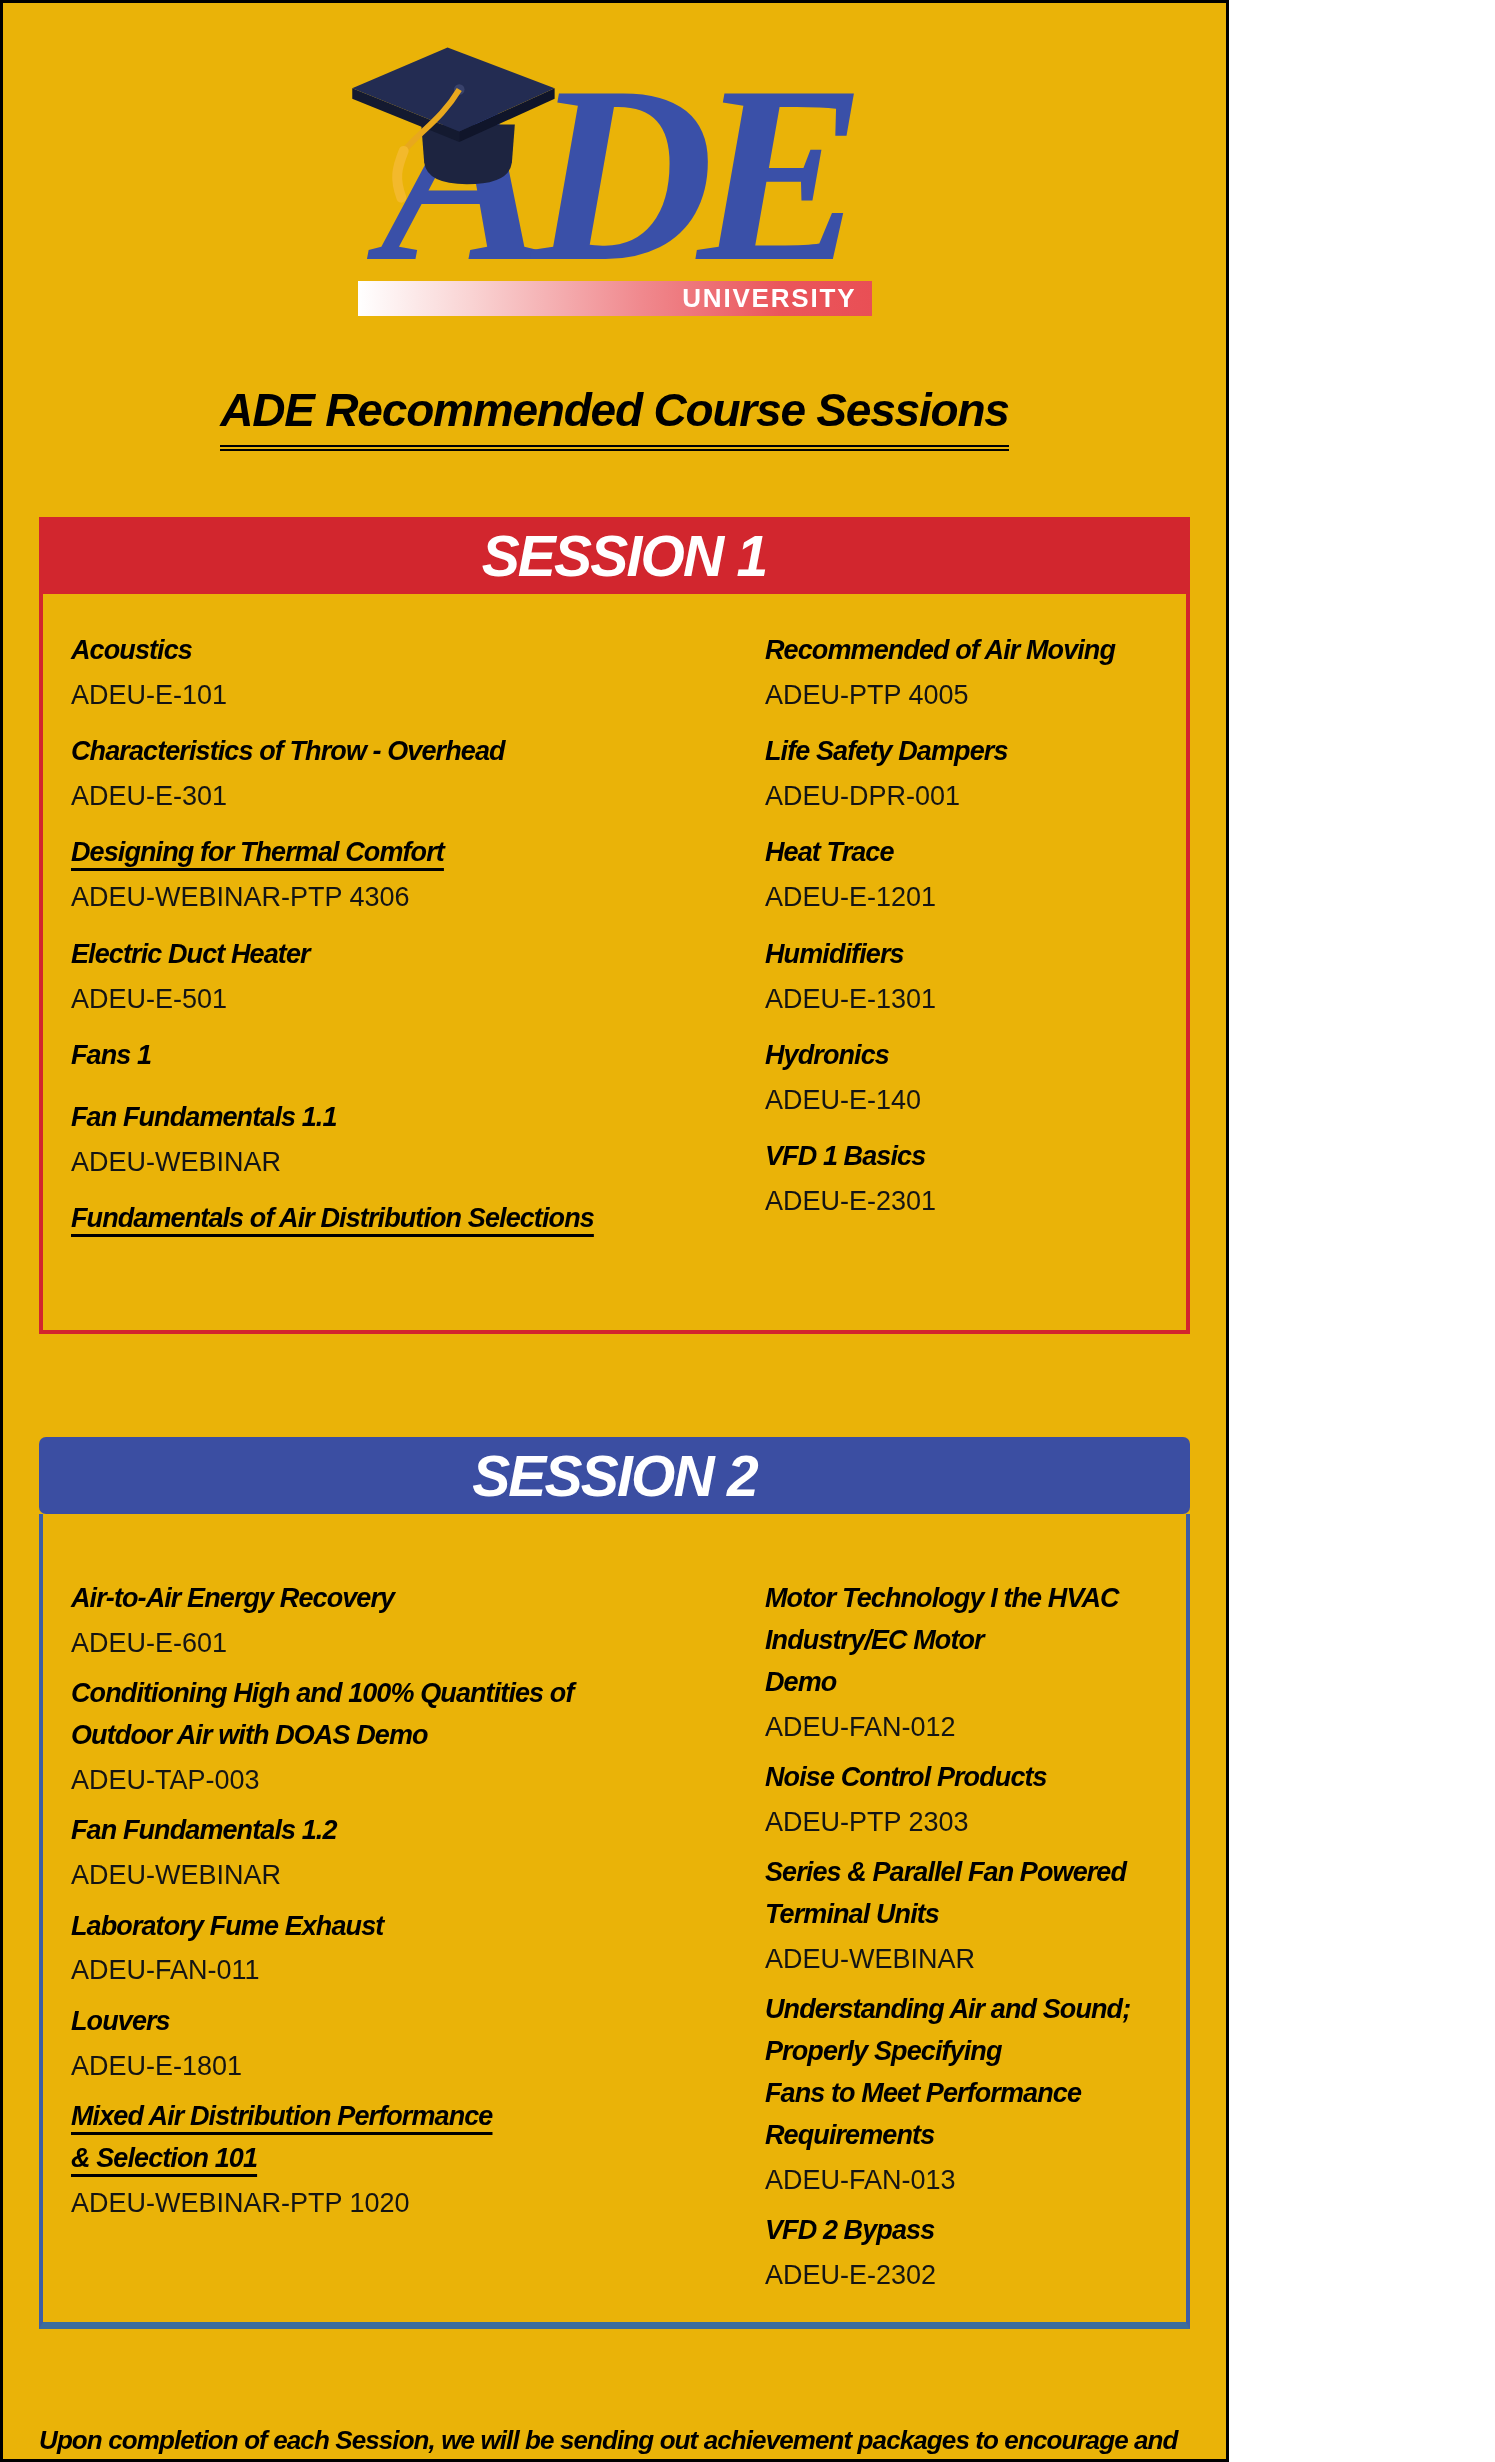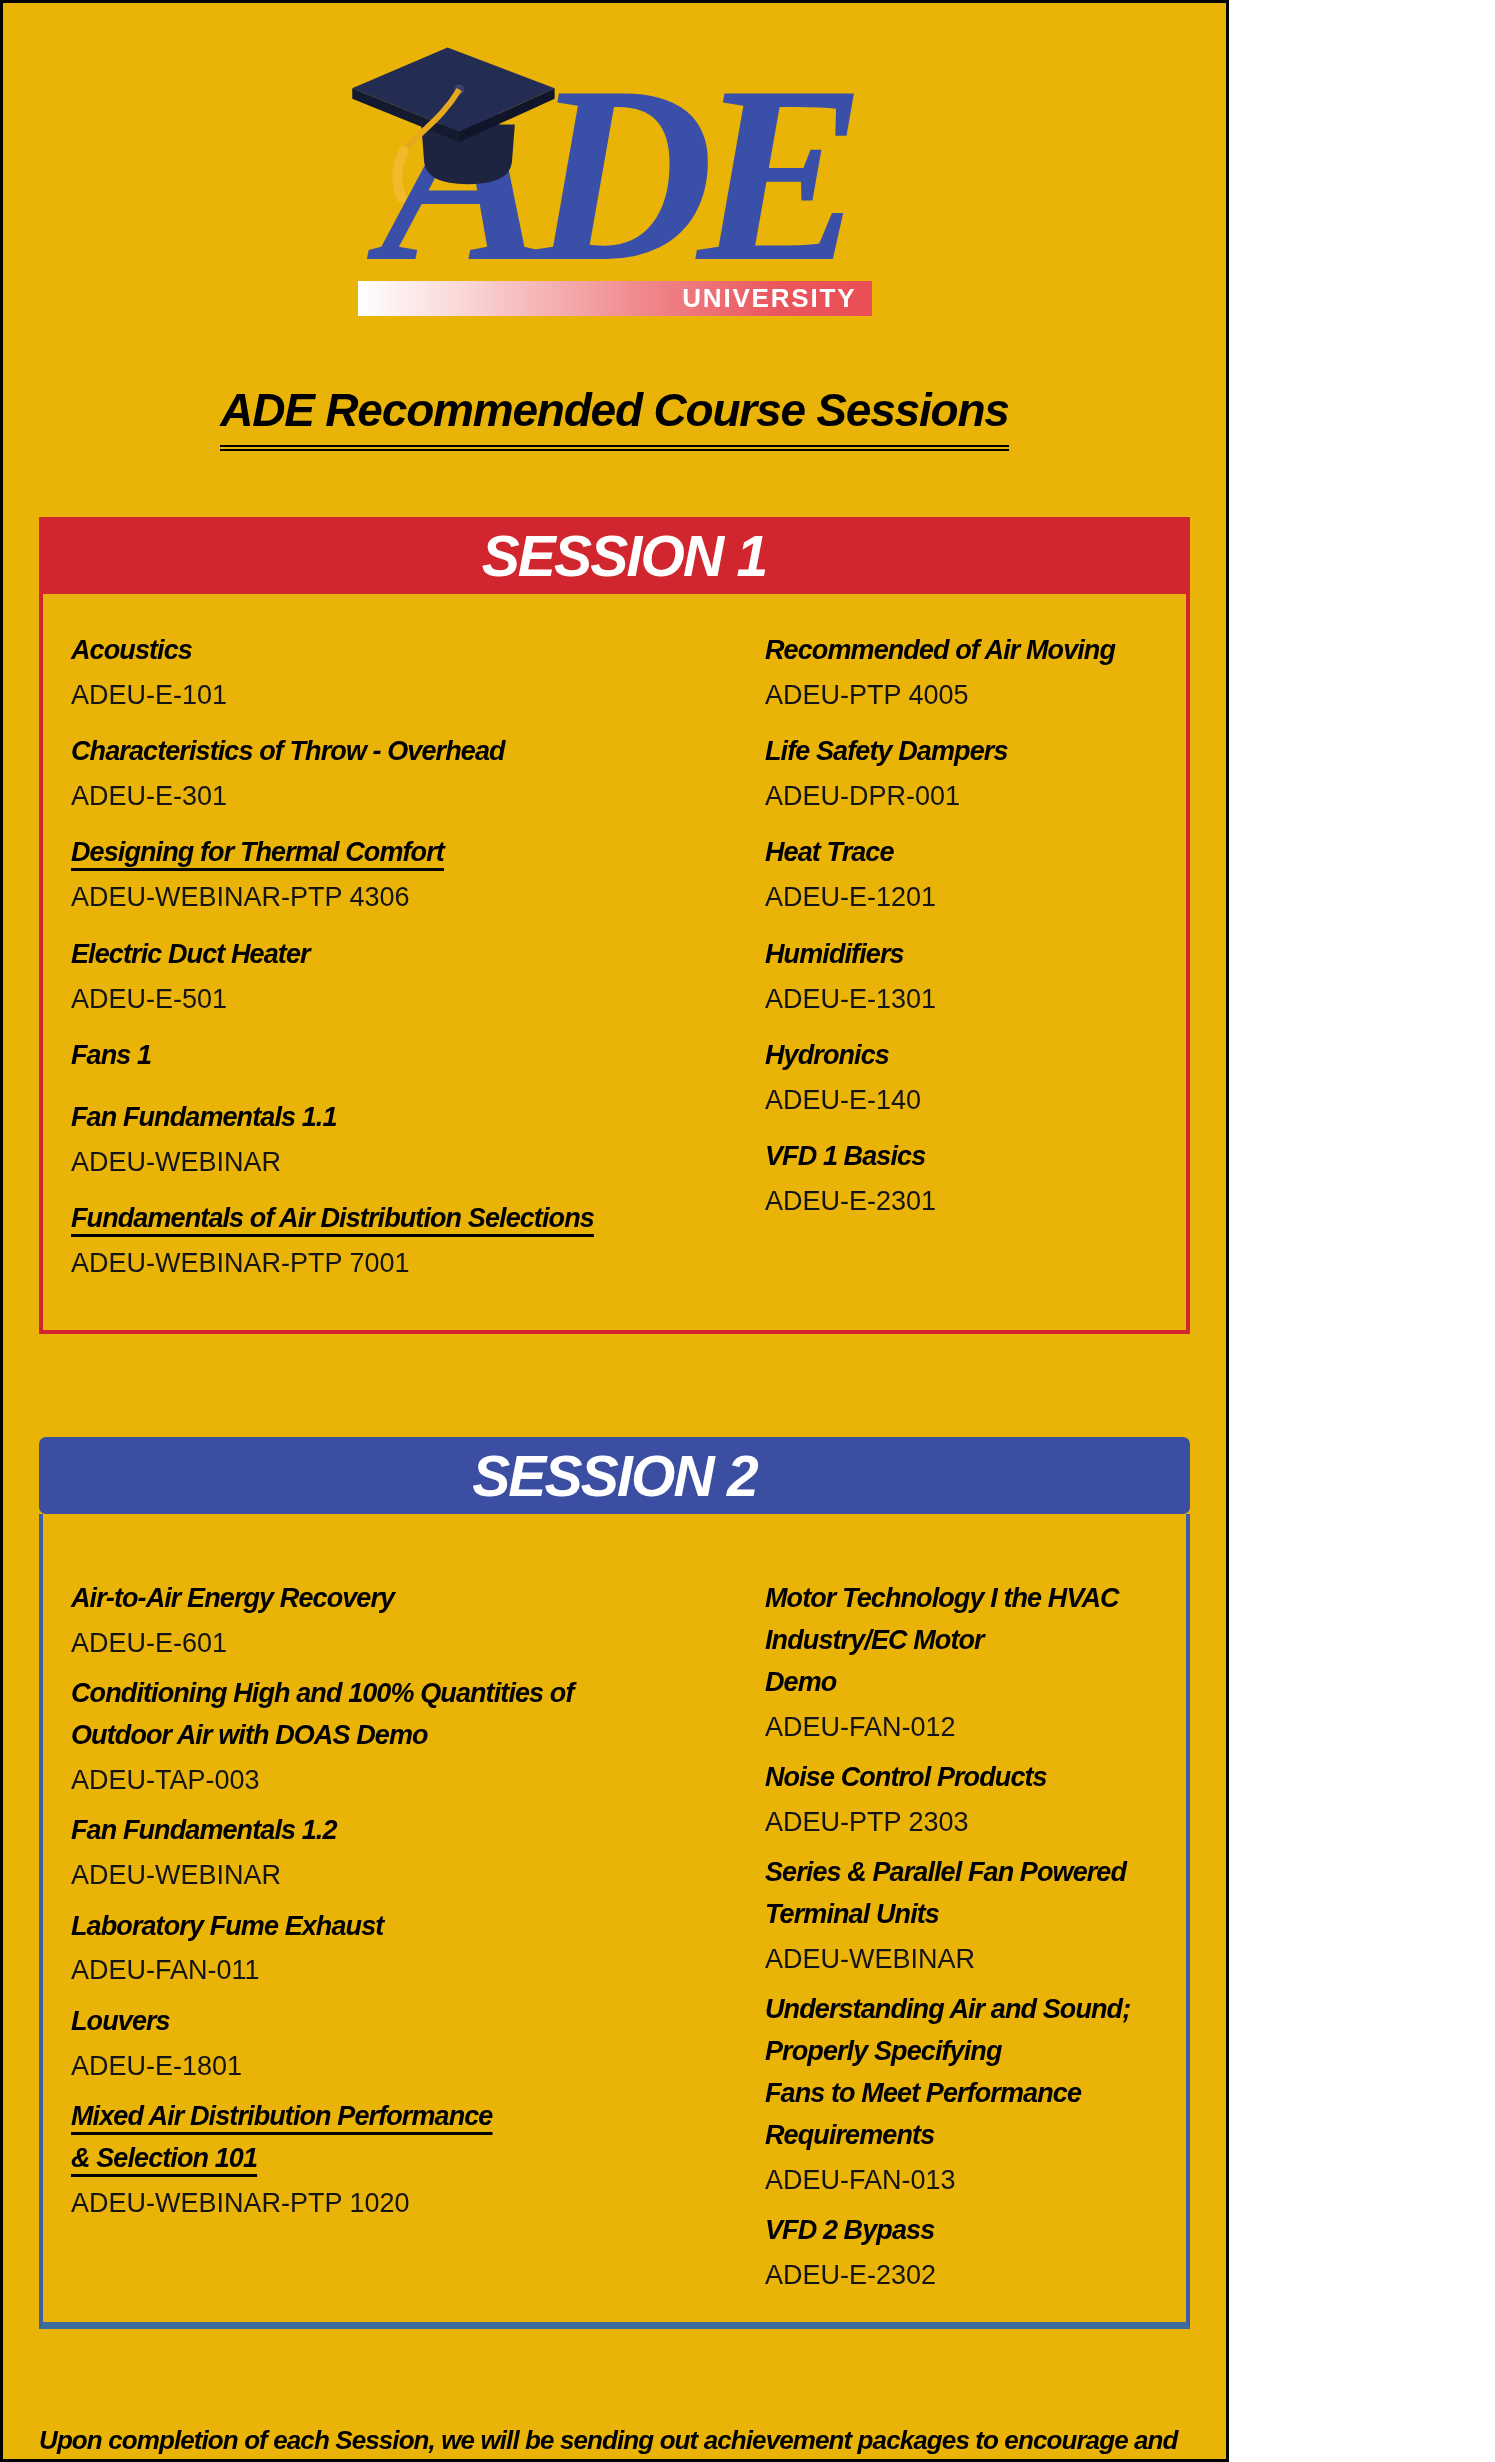--- a/index.html
+++ b/index.html
@@ -185,21 +185,20 @@
             <div class="course-title">Fans 1</div>
           </div>
 
           <div class="course">
             <div class="course-title">Fan Fundamentals 1.1</div>
             <div class="course-code">ADEU-WEBINAR</div>
           </div>
 
           <div class="course">
             <div class="course-title underlined">Fundamentals of Air Distribution Selections</div>
-            <div class="course-code">ADEU-WEBINAR-PTP 7001</div>
           </div>
         </div>
       <div class="col">
 
           <div class="course">
             <div class="course-title">Recommended of Air Moving</div>
             <div class="course-code">ADEU-PTP 4005</div>
           </div>
 
           <div class="course">

